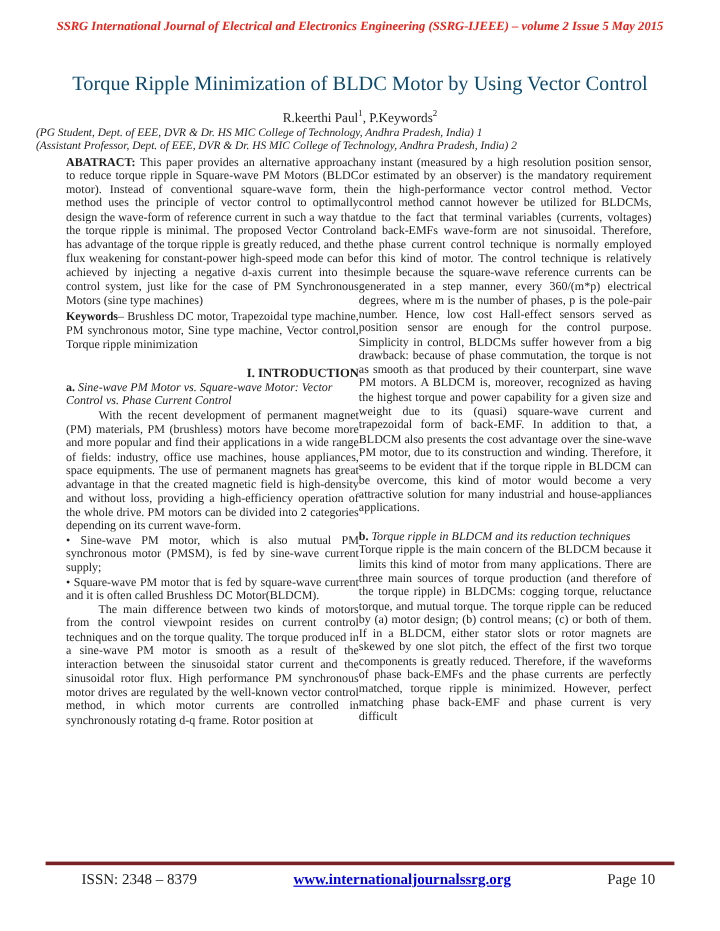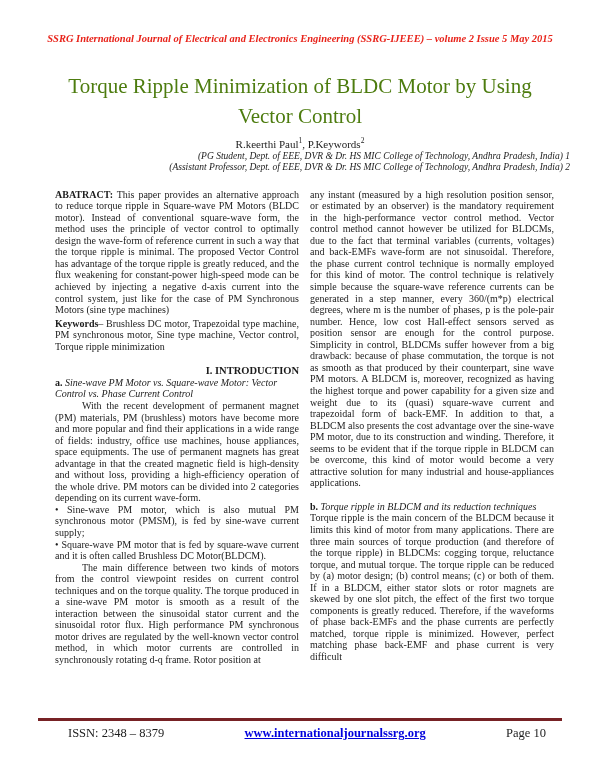--- a/index.html
+++ b/index.html
@@ -3,60 +3,59 @@
 <meta charset="utf-8">
 <style>
   html, body { margin: 0; padding: 0; background: #ffffff; }
   .page {
     position: relative;
     width: 600px;
     height: 776px;
     margin: 0 auto;
     background: #ffffff;
     box-sizing: border-box;
-    padding-top: 32px;
+    padding-top: 16px;
     font-family: "Liberation Serif", serif;
     color: #1c1c1c;
     overflow: hidden;
   }
   .journal-header {
     text-align: center;
     color: #e8231a;
     font-weight: bold;
     font-style: italic;
     font-size: 10.5px;
     line-height: 13px;
     padding: 0 40px;
   }
   .paper-title {
     margin: 26px 40px 0 40px;
     text-align: center;
-    font-size: 21px;
+    font-size: 17px;
     font-weight: normal;
     line-height: 30px;
-    color: #4d7c0f;
+    color: #0c4a6e;
   }
   .authors {
     margin-top: 3px;
     text-align: center;
     font-size: 11px;
     line-height: 14px;
   }
   .authors sup { font-size: 7.5px; }
   .affil {
-    text-align: right;
+    text-align: left;
     font-style: italic;
     font-size: 9.5px;
     line-height: 11.5px;
     padding: 0 30px;
   }
   .columns {
     display: flex;
-    gap: 11px;
-    margin: 15px 45px 0 55px;
+    margin: 1px 45px 0 55px;
   }
   .col {
     width: 244px;
     font-size: 10px;
     line-height: 11.55px;
     text-align: justify;
   }
   .col p { margin: 0; }
   .col p.kw { margin-top: 2px; }
   .col p.indent { text-indent: 27px; }

